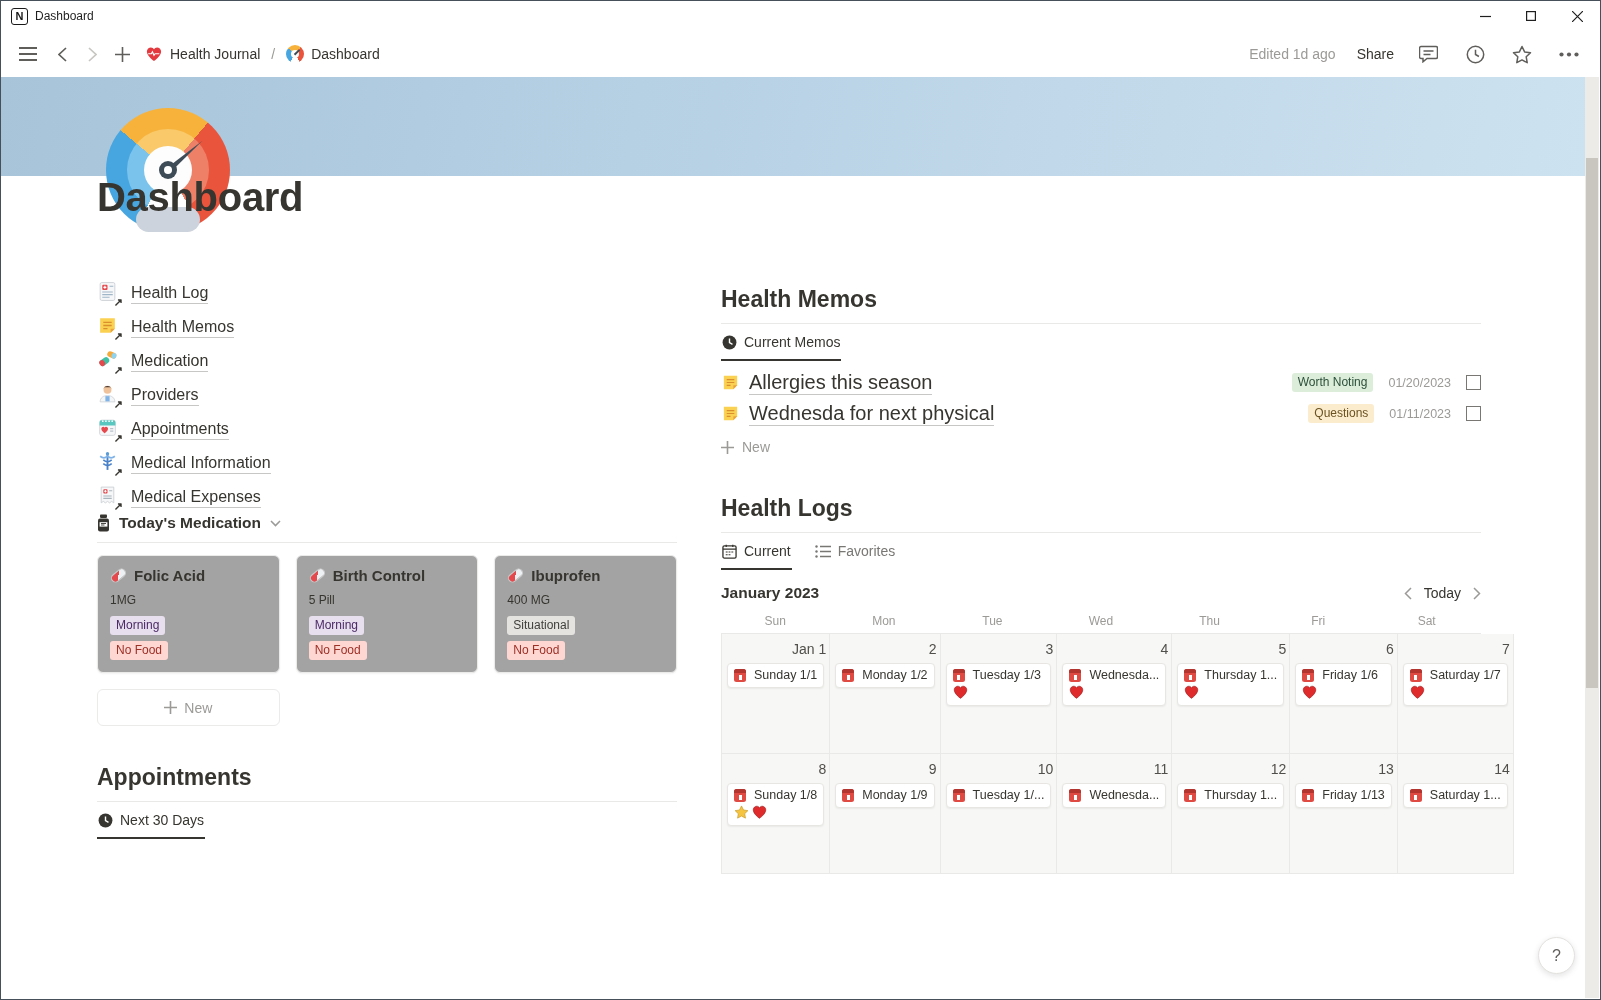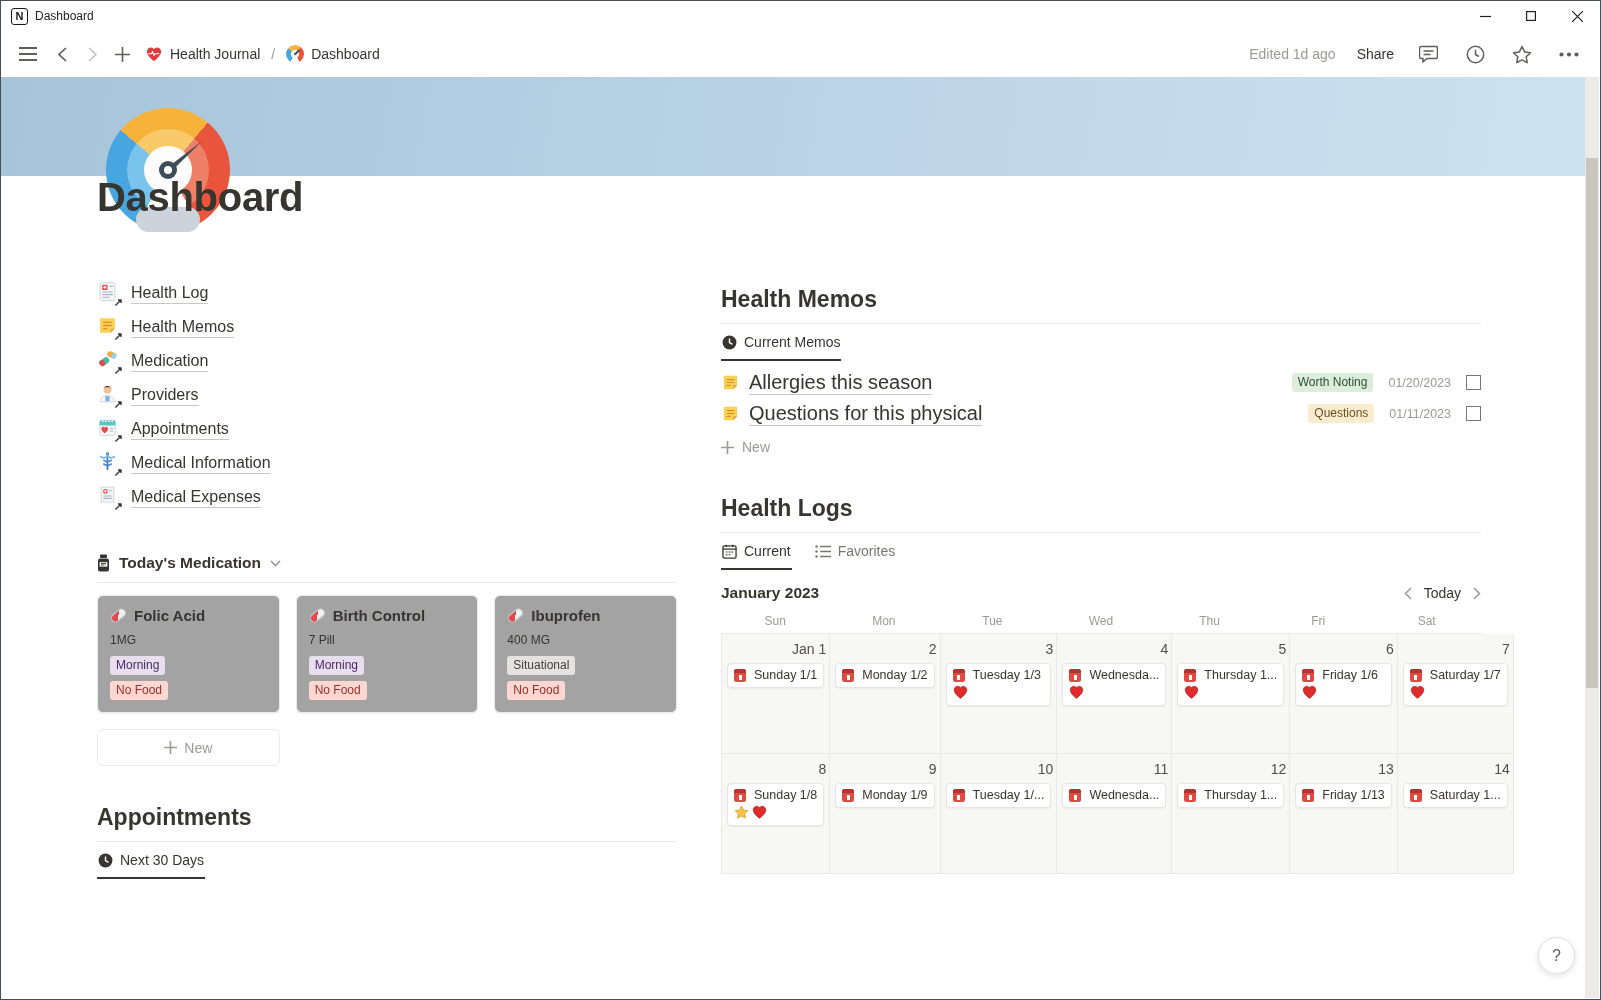--- a/index.html
+++ b/index.html
@@ -62,21 +62,21 @@
 
   
   .link-row { display:flex; align-items:center; height:34px; }
   .link-icon { position:relative; width:24px; height:24px; margin-right:10px; flex:none; }
   .link-icon svg.main { width:21px; height:21px; }
   .link-arrow { position:absolute; right:-2px; bottom:-3px; font-size:11px; font-weight:700; color:#37352f; line-height:1; }
   a.page-link { font-size:16px; font-weight:500; color:#37352f; text-decoration:none;
                 border-bottom:1px solid rgba(55,53,47,.28); line-height:1.35; }
 
   
-  .med-section { margin-top:40px; }
+  .med-section { }
   .section-toggle { display:flex; align-items:center; gap:9px; font-size:15.5px; font-weight:600; padding-bottom:10px; }
   .divider { border-bottom:1px solid #e9e9e7; }
   .med-cards { display:grid; grid-template-columns:repeat(3,1fr); gap:16px; margin-top:12px; }
   .med-card { border:1px solid #ebebea; border-radius:6px; background:#a3a3a3; padding:11px 12px; height:118px;
               box-shadow:0 1px 2px rgba(15,15,15,.05); }
   .med-title { display:flex; align-items:center; gap:7px; font-size:15px; font-weight:600; margin-bottom:9px; }
   .pill-icon { width:17px; height:9px; border-radius:5px; background:linear-gradient(135deg,#e5484d 50%,#eef1f4 50%);
                transform:rotate(-40deg); border:0.5px solid #c8c8c8; flex:none; }
   .med-dose { font-size:12px; color:#37352f; margin-bottom:9px; }
   .med-tags { display:flex; flex-direction:column; align-items:flex-start; gap:6px; }
@@ -378,21 +378,21 @@
                 <div class="med-tags">
                   <span class="tag tag-purple">Morning</span>
                   <span class="tag tag-red">No Food</span>
                 </div>
               </div>
               <div class="med-card">
                 <div class="med-title">
                     <span class="pill-icon"></span>
                     <span>Birth Control</span>
                   </div>
-                <div class="med-dose">7 Pill</div>
+                <div class="med-dose">5 Pill</div>
                 <div class="med-tags">
                   <span class="tag tag-purple">Morning</span>
                   <span class="tag tag-red">No Food</span>
                 </div>
               </div>
               <div class="med-card">
                 <div class="med-title">
                     <span class="pill-icon"></span>
                     <span>Ibuprofen</span>
                   </div>
@@ -454,21 +454,21 @@
                   <span class="memo-date">01/20/2023</span>
                   <span class="checkbox"></span>
                 </span>
               </div>
               <div class="memo-row">
                 <svg class="memo-icon" viewBox="0 0 20 20">
                     <path d="M3 3 h14 v10 l-4 4 H3 Z" fill="#fbd152"></path>
                     <path d="M13 17 v-4 h4 Z" fill="#e8a33d"></path>
                     <path d="M6 7h8 M6 10h8 M6 13h4" stroke="#d98f2b" stroke-width="1.2"></path>
                   </svg>
-                <a class="memo-link">Questions for this physical</a>
+                <a class="memo-link">Wednesda for next physical</a>
                 <span class="memo-right">
                   <span class="tag tag-yellow">Questions</span>
                   <span class="memo-date">01/11/2023</span>
                   <span class="checkbox"></span>
                 </span>
               </div>
             </div>
             <div class="new-row">
               <svg width="13" height="13" viewBox="0 0 13 13">
                   <path d="M6.5 0v13 M0 6.5h13" stroke="#9b9a97" stroke-width="1.6"></path>

